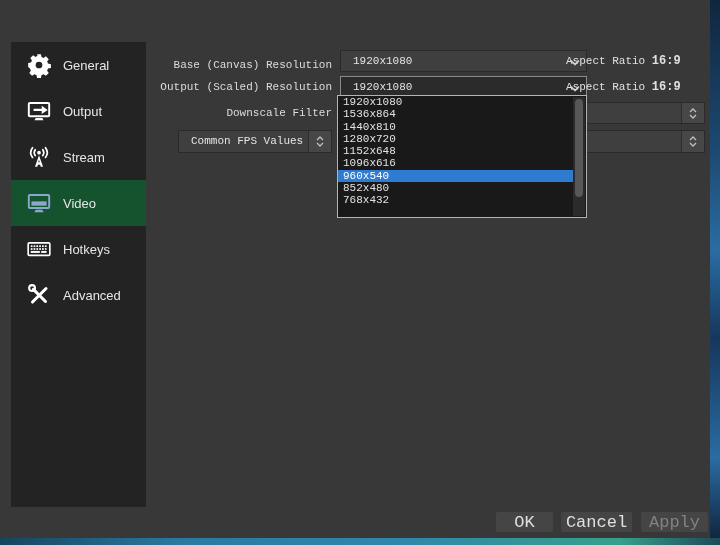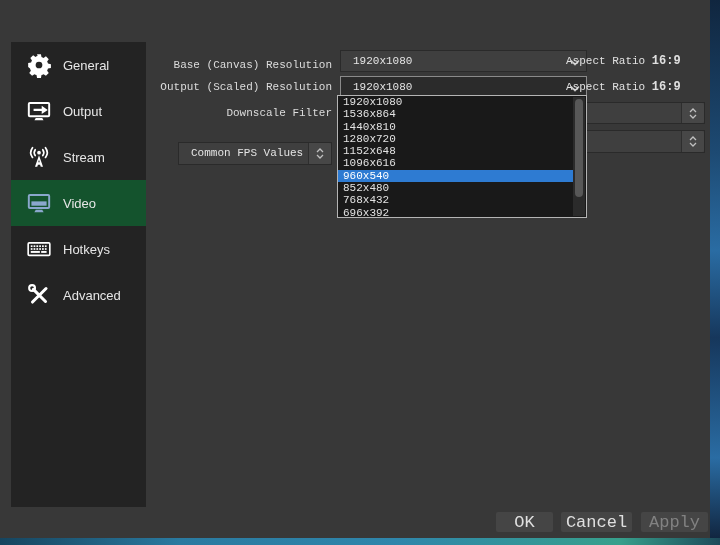--- a/index.html
+++ b/index.html
@@ -168,21 +168,21 @@
     <span class="spin">
       <svg width="8" height="5" viewBox="0 0 8 5">
           <path d="M1 4 4 1 7 4" stroke="#c0c0c0" stroke-width="1.3" fill="none"></path>
         </svg>
       <svg width="8" height="5" viewBox="0 0 8 5">
           <path d="M1 1 4 4 7 1" stroke="#c0c0c0" stroke-width="1.3" fill="none"></path>
         </svg>
     </span>
   </div>
 
-  <div class="combo" style="left:178px;top:130px;width:154px;height:23px;margin-top:12px;">
+  <div class="combo" style="left:178px;top:130px;width:154px;height:23px;">
     <span class="combo-value">Common FPS Values</span>
     <span class="spin">
       <svg width="8" height="5" viewBox="0 0 8 5">
           <path d="M1 4 4 1 7 4" stroke="#c0c0c0" stroke-width="1.3" fill="none"></path>
         </svg>
       <svg width="8" height="5" viewBox="0 0 8 5">
           <path d="M1 1 4 4 7 1" stroke="#c0c0c0" stroke-width="1.3" fill="none"></path>
         </svg>
     </span>
   </div>
@@ -202,21 +202,20 @@
 
     <div class="dd-item">1920x1080</div>
         <div class="dd-item">1536x864</div>
         <div class="dd-item">1440x810</div>
         <div class="dd-item">1280x720</div>
         <div class="dd-item">1152x648</div>
         <div class="dd-item">1096x616</div>
         <div class="dd-item selected">960x540</div>
         <div class="dd-item">852x480</div>
         <div class="dd-item">768x432</div>
-        <div class="dd-item">696x392</div>
       </div>
     <div class="dd-scrollbar">
       <div class="dd-thumb"></div>
     </div>
   </div>
 
   <div class="btn" style="left:496px;width:57px;">OK</div>
   <div class="btn" style="left:561px;width:71px;">Cancel</div>
   <div class="btn disabled" style="left:641px;width:67px;">Apply</div>
 

